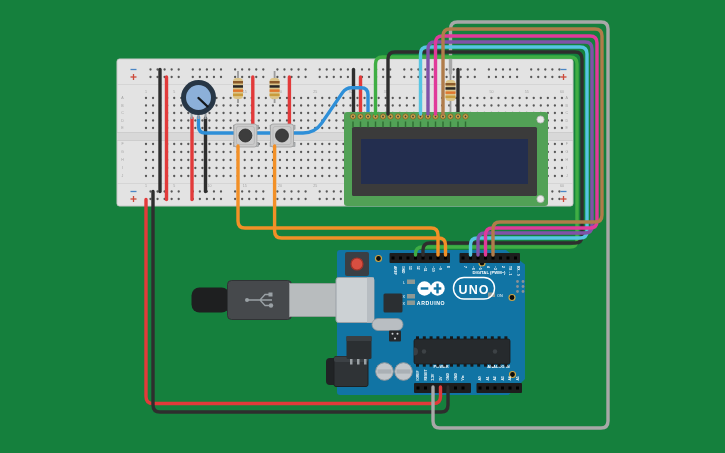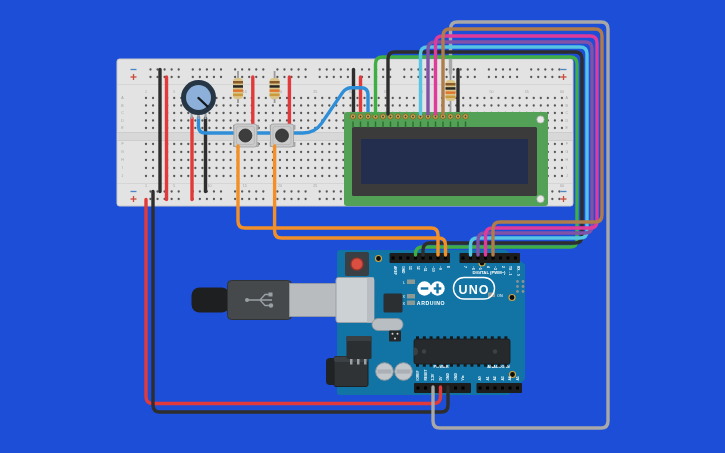--- a/index.html
+++ b/index.html
@@ -1,16 +1,16 @@
 <!DOCTYPE html>
 <html><head>
 <meta charset="utf-8">
 <style>
   html,body{margin:0;padding:0;background:#000;}
-  .stage{width:725px;height:453px;position:relative;overflow:hidden;background:#1d4ed8;
+  .stage{width:725px;height:453px;position:relative;overflow:hidden;background:#15803d;
          font-family:"Liberation Sans", sans-serif;}
   svg{display:block;}
   text{font-family:"Liberation Sans", sans-serif;}
 </style>
 </head>
 <body>
 
 <div class="stage">
 <svg width="725" height="453" viewBox="0 0 725 453">
 

